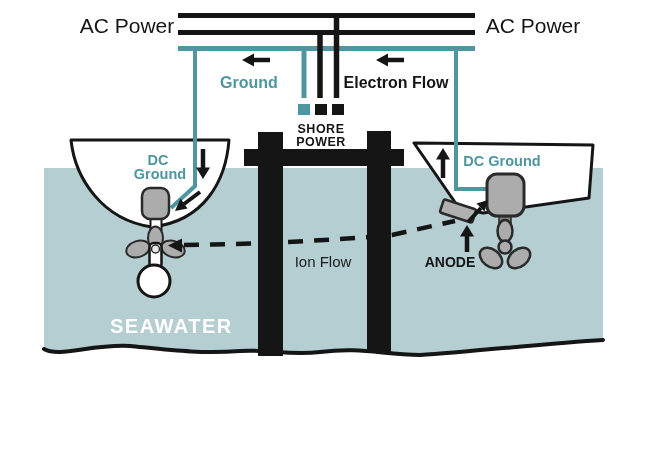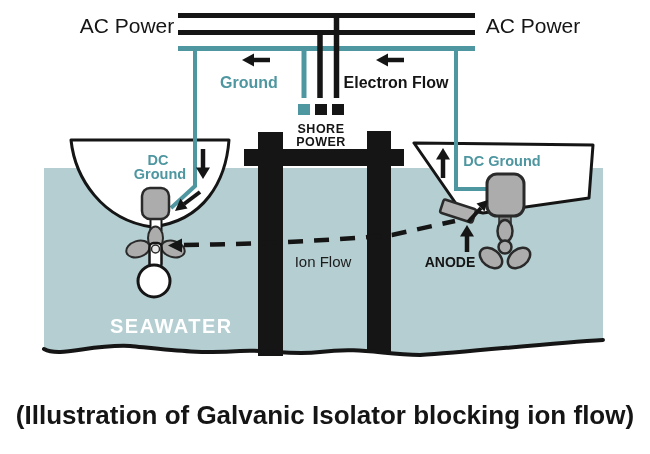--- a/index.html
+++ b/index.html
@@ -129,14 +129,13 @@
     </g>
 
     <text x="127" y="33" font-size="21" text-anchor="middle" class="lbl-plain">AC Power</text>
     <text x="533" y="33" font-size="21" text-anchor="middle" class="lbl-plain">AC Power</text>
     <text x="249" y="88" font-size="16" text-anchor="middle" class="lbl-teal">Ground</text>
     <text x="396" y="88" font-size="16" text-anchor="middle" class="lbl-black">Electron Flow</text>
     <text x="321" y="133" font-size="12.5" text-anchor="middle" letter-spacing="0.5" class="lbl-black">SHORE</text>
     <text x="321" y="146" font-size="12.5" text-anchor="middle" letter-spacing="0.5" class="lbl-black">POWER</text>
   </svg>
 
-  <div id="caption">(Illustration of Galvanic Isolator blocking ion flow)</div>
 </div>
 
 </body></html>

